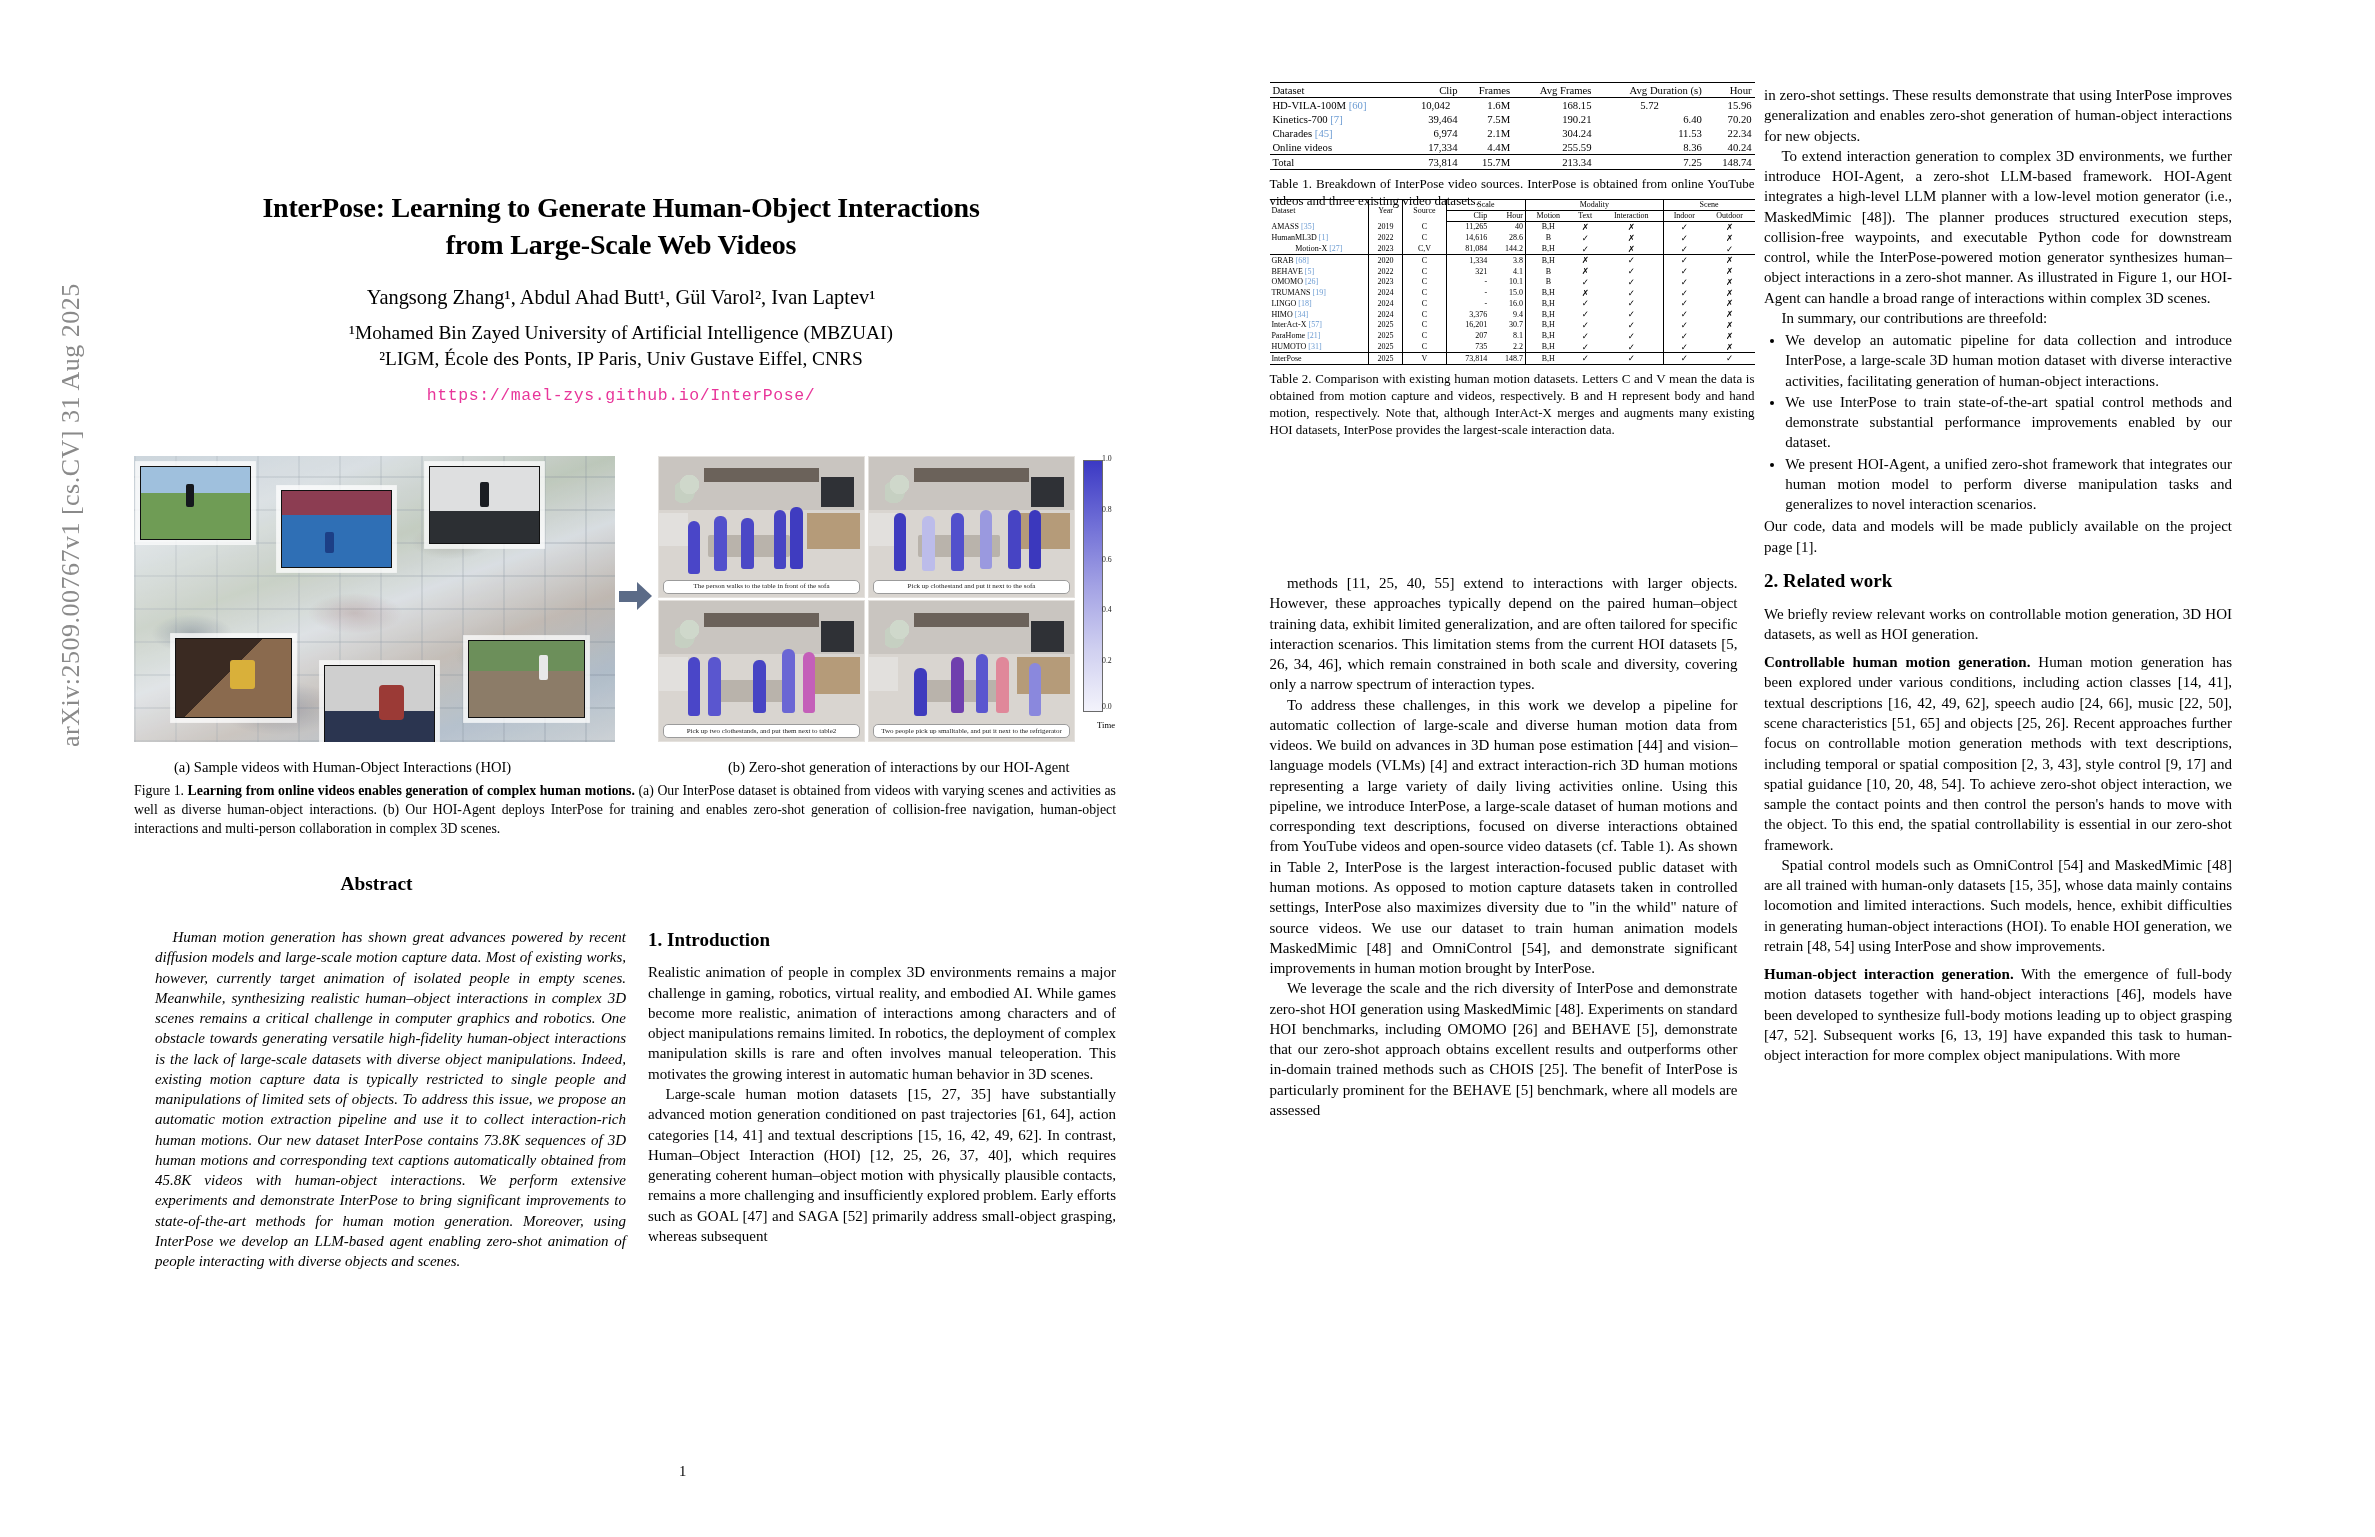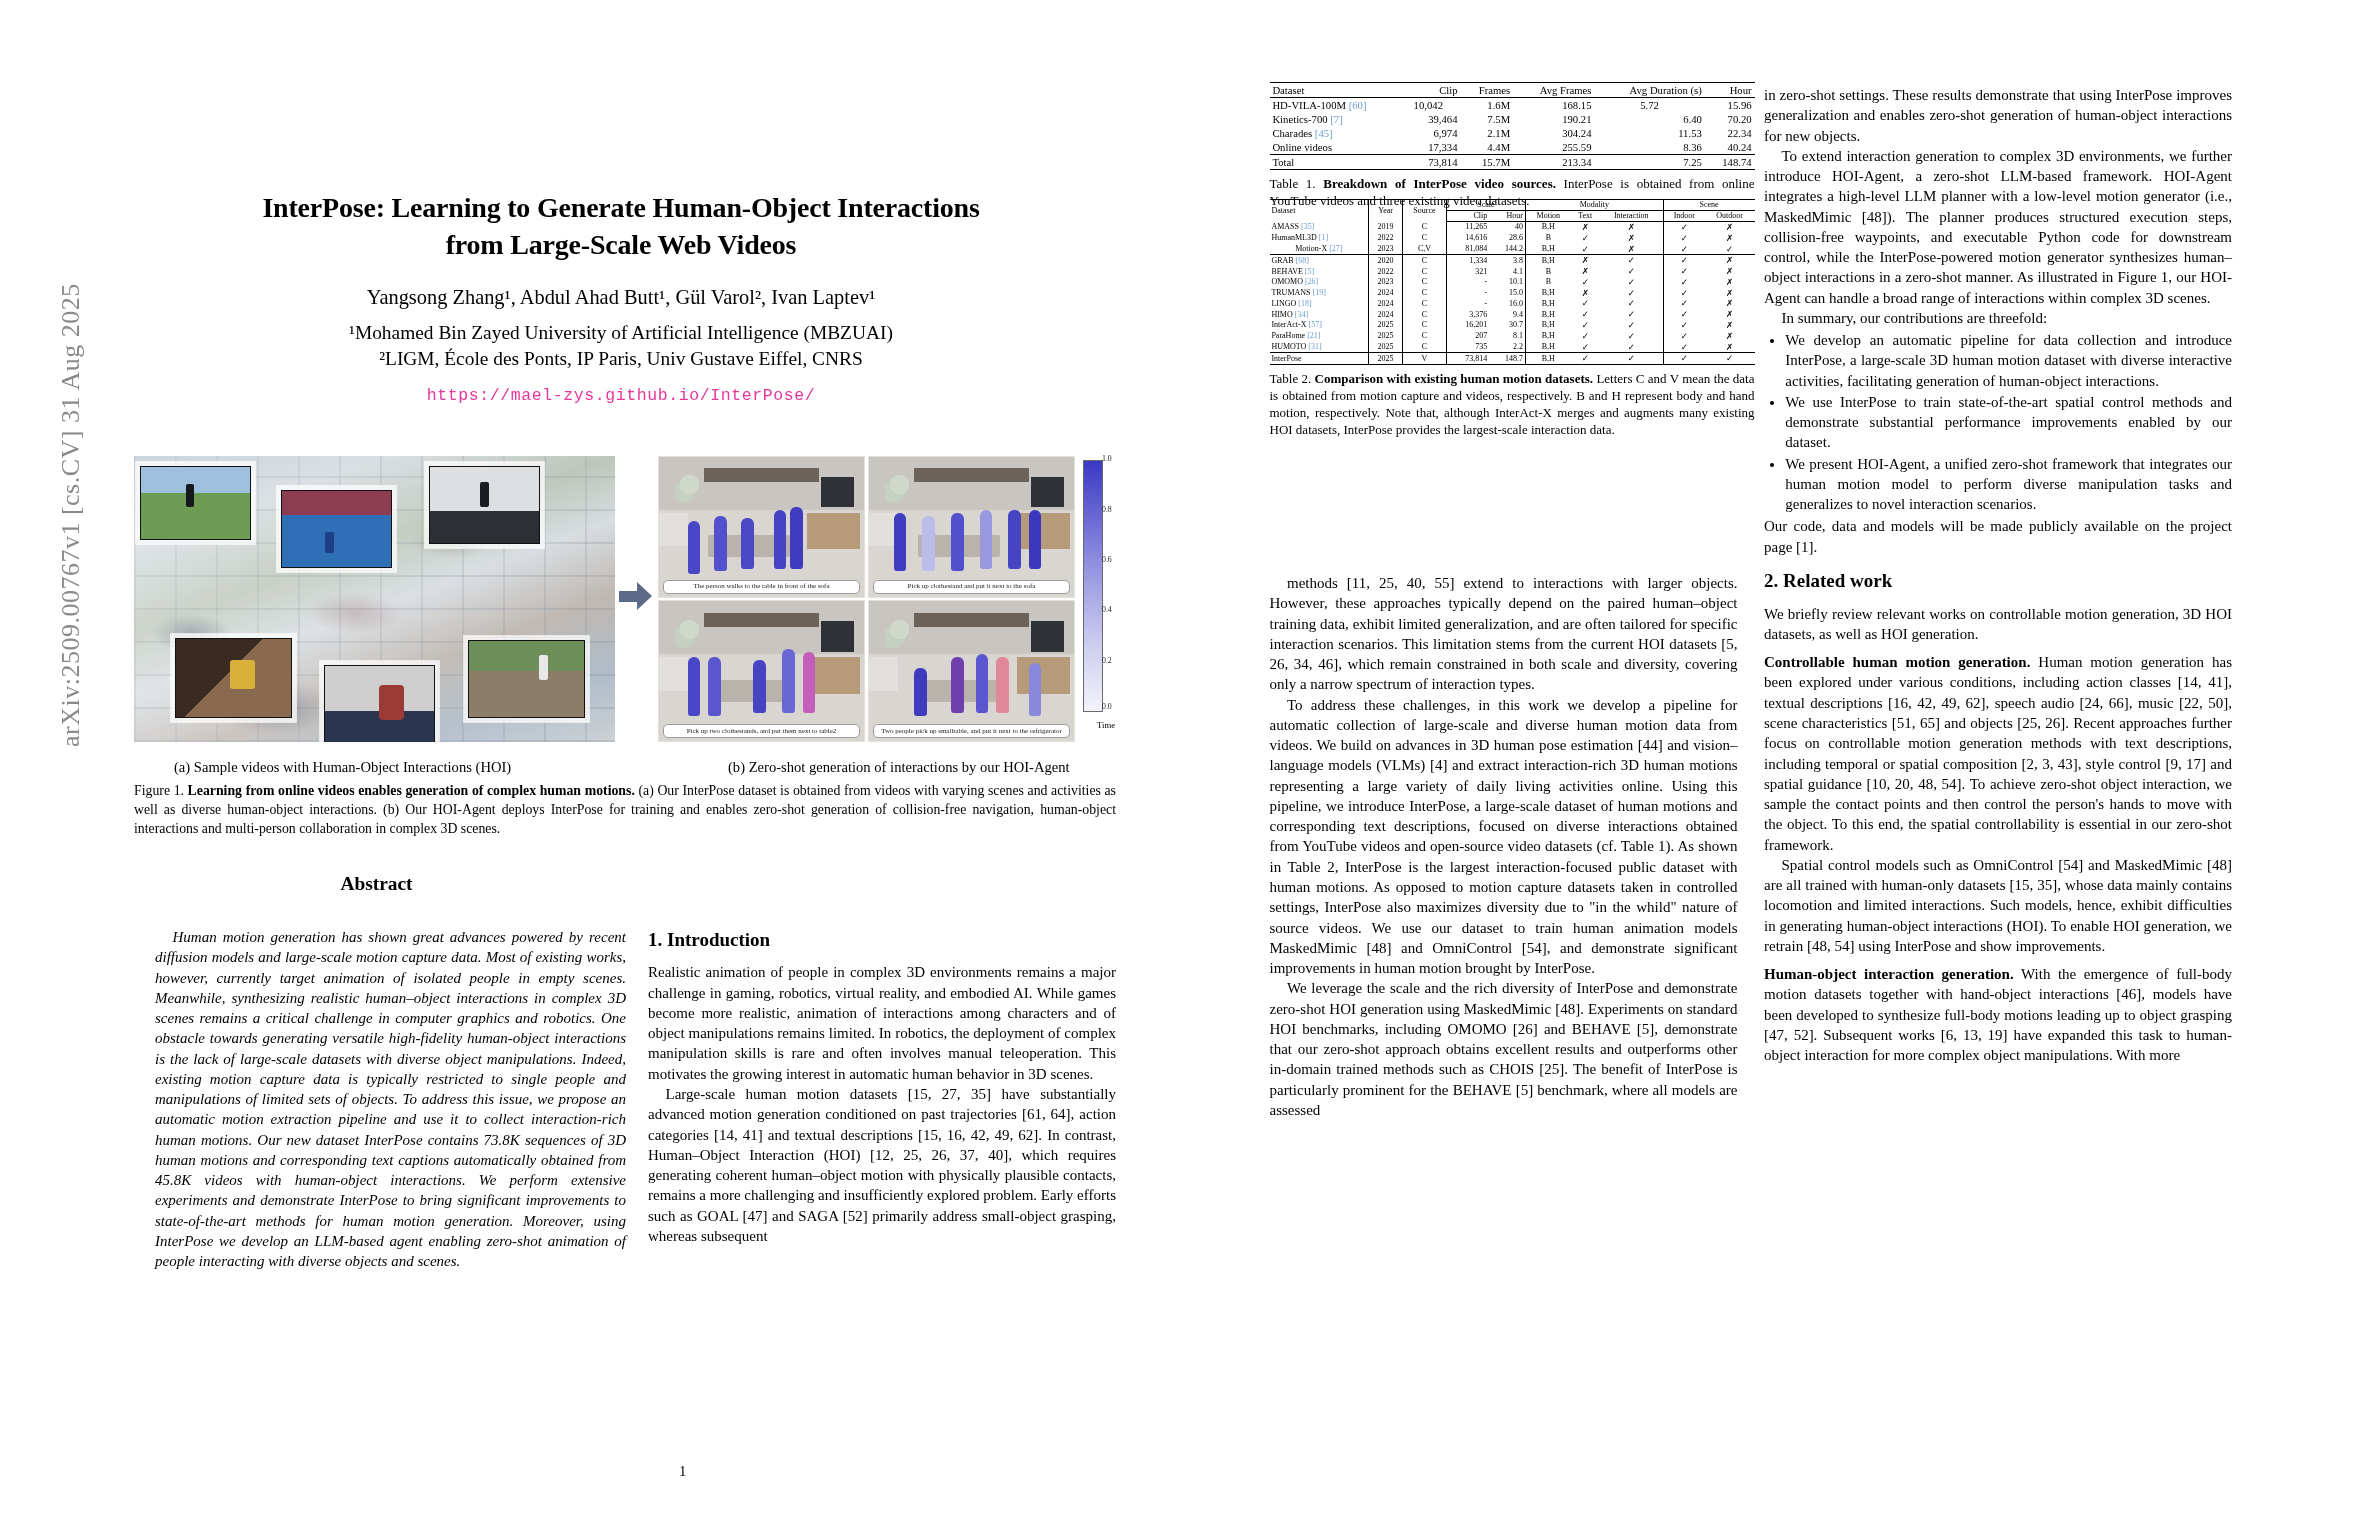--- a/index.html
+++ b/index.html
@@ -154,21 +154,21 @@
 
   table.tbl{border-collapse:collapse;font-size:10.7px;font-family:"Liberation Serif",serif;}
   
   #table1-wrap{position:absolute;left:17.5px;top:82px;width:485px;}
   #table1{width:100%;}
   #table1 th,#table1 td{padding:1px 2.9px;}
   #table1 thead th{border-top:1.6px solid #000;border-bottom:0.9px solid #000;font-weight:normal;}
   #table1 tr.total td{border-top:0.9px solid #000;}
   #table1 tfoot td{border-bottom:1.6px solid #000;}
   .tcap{font-size:13px;line-height:1.33;text-align:justify;margin-top:4.9px;}
-  .tcap b{font-weight:bold;}
+  .tcap b{font-weight:normal;}
 
   
   #table2-wrap{position:absolute;left:17.5px;top:199px;width:485px;}
   #table2{width:100%;font-size:8px;}
   #table2 th,#table2 td{padding:0.4px 1.9px;white-space:nowrap;}
   #table2 .vsep{border-left:0.8px solid #000;}
   #table2 thead tr.h1 th{font-weight:normal;}
   #table2 thead tr.h1 th.grp{border-bottom:0.6px solid #000;}
   #table2 thead tr.h2 th{font-weight:normal;border-bottom:0.9px solid #000;}
   #table2 thead{border-top:1.5px solid #000;}
@@ -341,21 +341,21 @@
           <th style="text-align:right">Clip</th>
           <th style="text-align:right">Frames</th>
           <th style="text-align:right">Avg Frames</th>
           <th style="text-align:right">Avg Duration (s)</th>
           <th style="text-align:right">Hour</th>
         </tr>
       </thead>
       <tbody id="t1-body">
           <tr>
             <td style="text-align: left;">HD-VILA-100M <span class="ref">[60]</span></td>
-            <td style="text-align: left;">10,042</td>
+            <td style="text-align: center;">10,042</td>
             <td style="text-align: right;">1.6M</td>
             <td style="text-align: right;">168.15</td>
             <td style="text-align: center;">5.72</td>
             <td style="text-align: right;">15.96</td>
           </tr>
           <tr>
             <td style="text-align: left;">Kinetics-700 <span class="ref">[7]</span></td>
             <td style="text-align: right;">39,464</td>
             <td style="text-align: right;">7.5M</td>
             <td style="text-align: right;">190.21</td>

